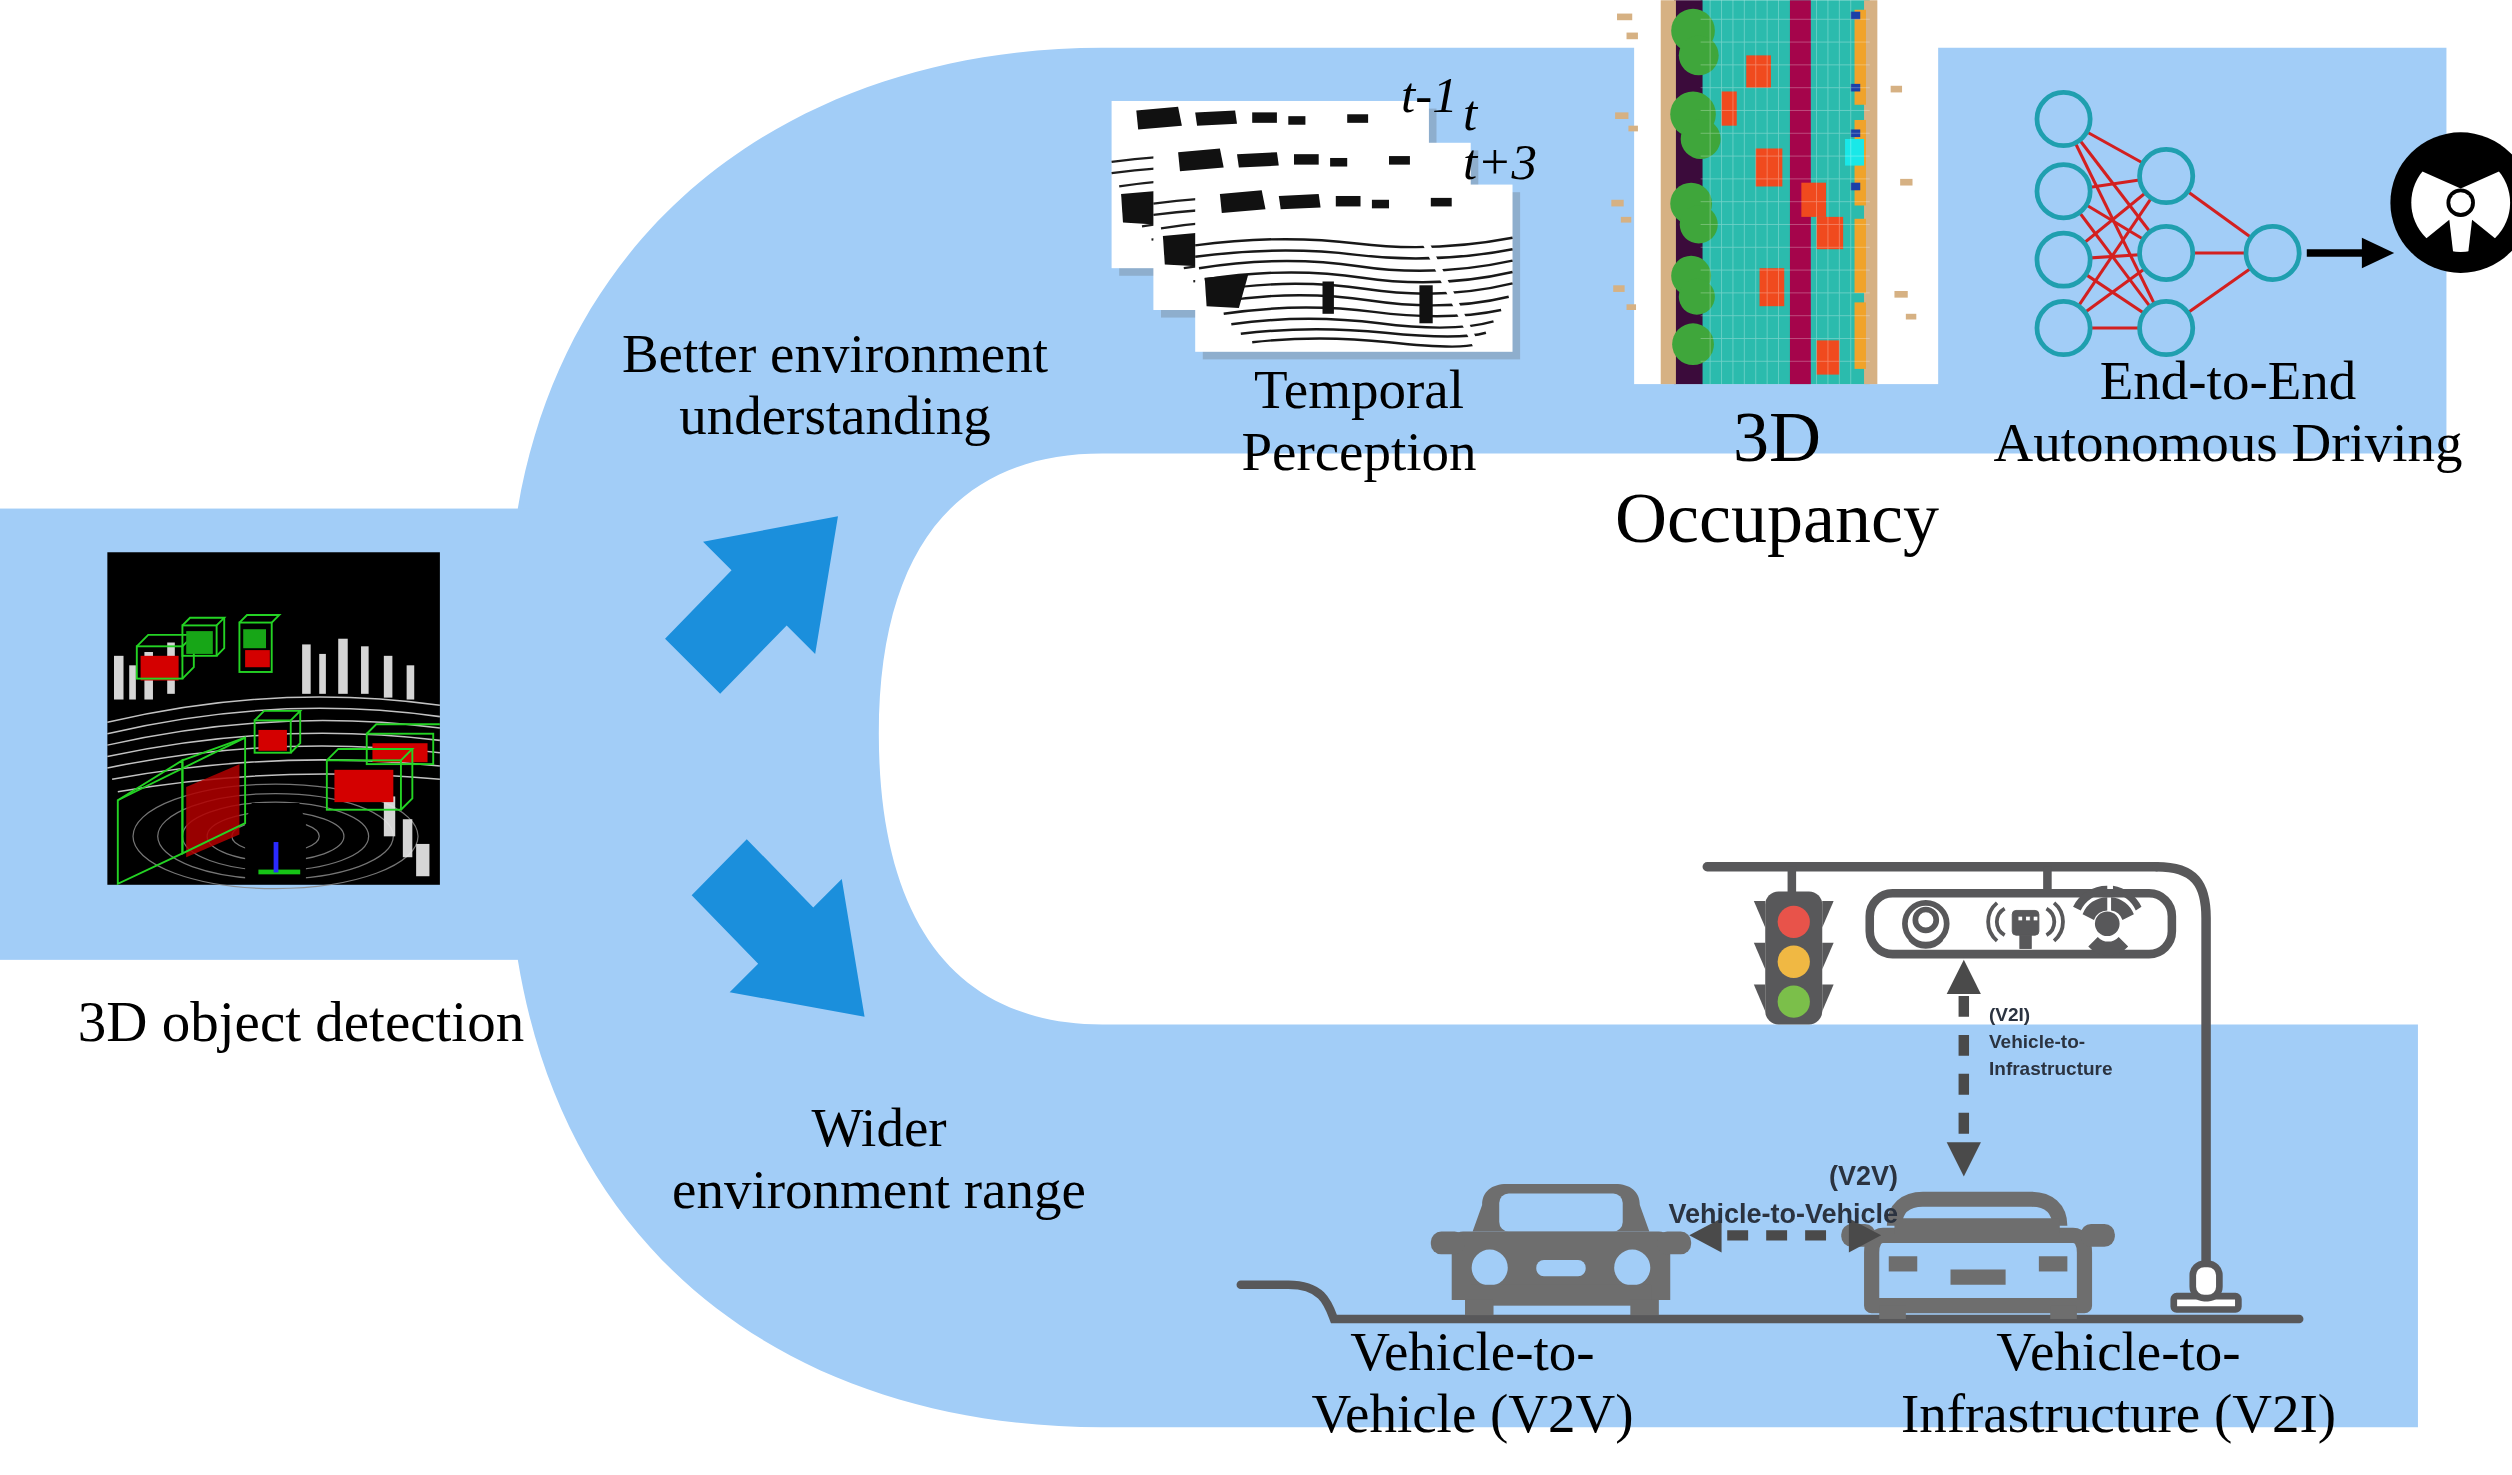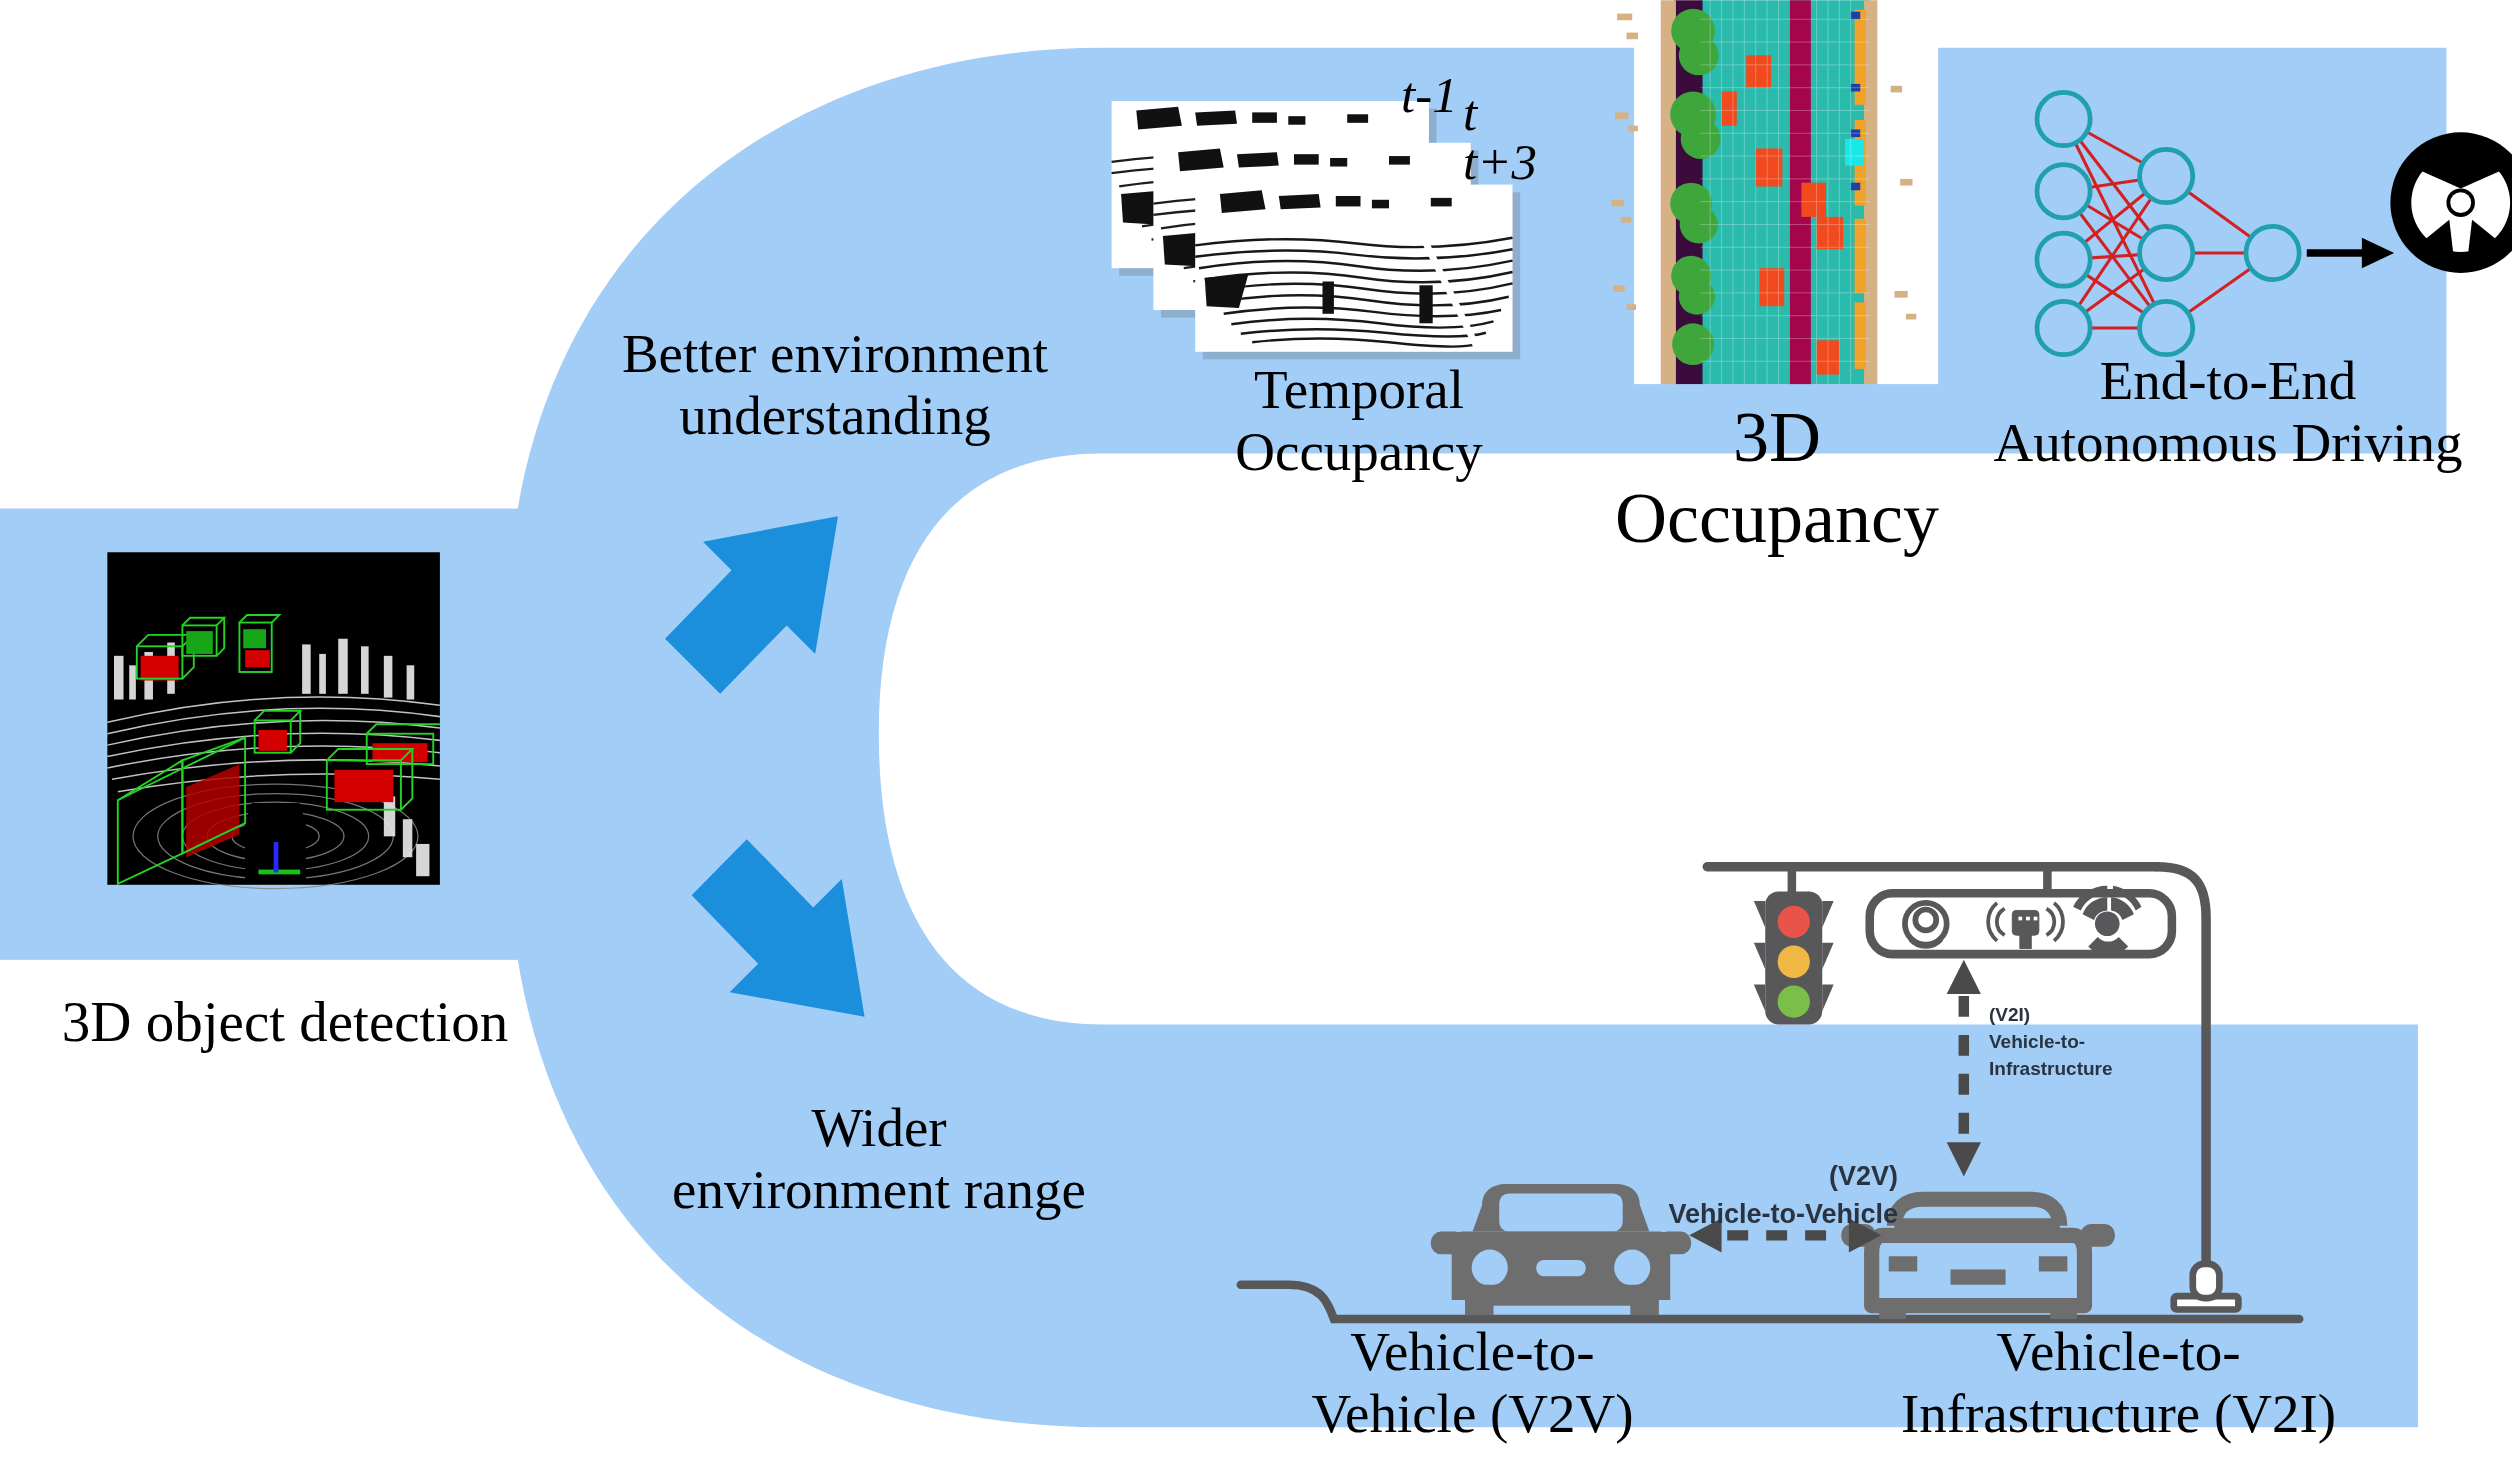--- a/index.html
+++ b/index.html
@@ -4,21 +4,21 @@
 <style>
   html,body{margin:0;padding:0;background:#ffffff;}
   body{width:2512px;height:1476px;position:relative;overflow:hidden;
        font-family:"Liberation Serif",serif;}
   .stage{position:absolute;left:0;top:0;width:2512px;height:1476px;}
   .svglayer{position:absolute;left:0;top:0;width:2512px;height:1476px;}
 
   .lbl{position:absolute;color:#000;font-family:"Liberation Serif",serif;
        text-align:center;line-height:1.12;white-space:pre-line;}
 
-  #label-3d-object-detection{left:0px;top:990px;width:570px;font-size:57px;}
+  #label-3d-object-detection{left:16px;top:990px;width:570px;font-size:57px;}
   #label-better-env{left:583px;top:323px;width:504px;font-size:55px;}
   #label-wider-range{left:627px;top:1097px;width:504px;font-size:55px;}
   #label-temporal{left:1169px;top:359px;width:380px;font-size:55px;}
   #label-occupancy{left:1568px;top:397px;width:418px;font-size:72px;}
   #label-e2e{left:1938px;top:350px;width:580px;font-size:55px;}
   #label-v2v-cap{left:1273px;top:1321px;width:399px;font-size:55px;}
   #label-v2i-cap{left:1881px;top:1321px;width:475px;font-size:55px;}
 
   .tlbl{position:absolute;font-style:italic;font-family:"Liberation Serif",serif;
         font-size:51px;color:#000;}
@@ -506,21 +506,21 @@
 
   <div class="lbl" id="label-3d-object-detection">3D object detection</div>
 
   <div class="lbl" id="label-better-env">Better environment
 understanding</div>
 
   <div class="lbl" id="label-wider-range">Wider
 environment range</div>
 
   <div class="lbl" id="label-temporal">Temporal
-Occupancy</div>
+Perception</div>
 
   <div class="lbl" id="label-occupancy">3D Occupancy</div>
 
   <div class="lbl" id="label-e2e">End-to-End
 Autonomous Driving</div>
 
   <div class="lbl" id="label-v2v-cap">Vehicle-to-
 Vehicle (V2V)</div>
 
   <div class="lbl" id="label-v2i-cap">Vehicle-to-

